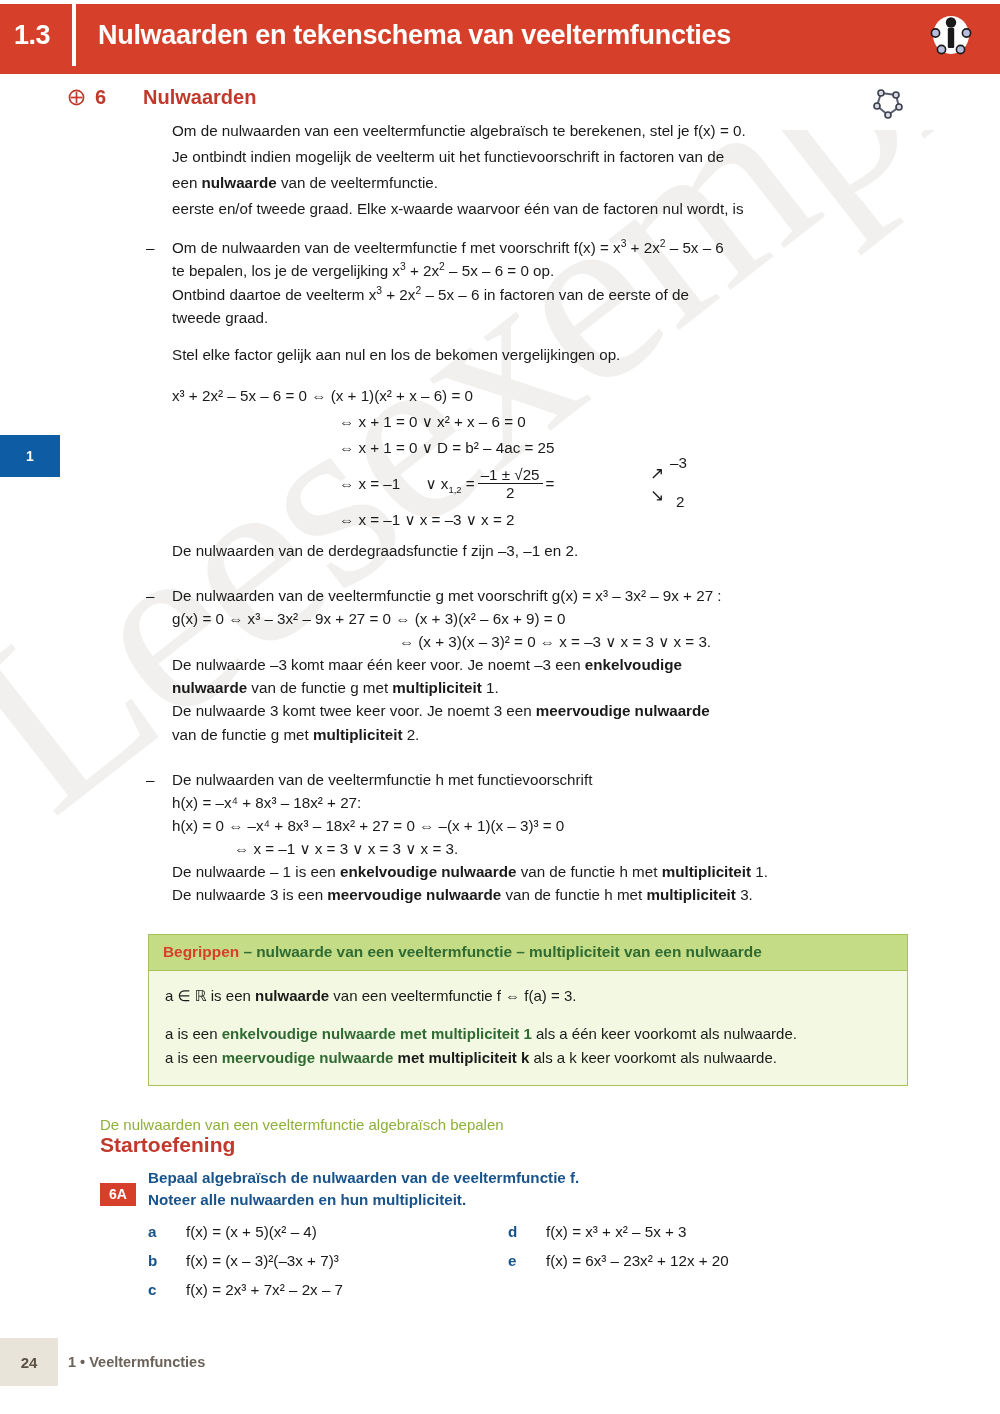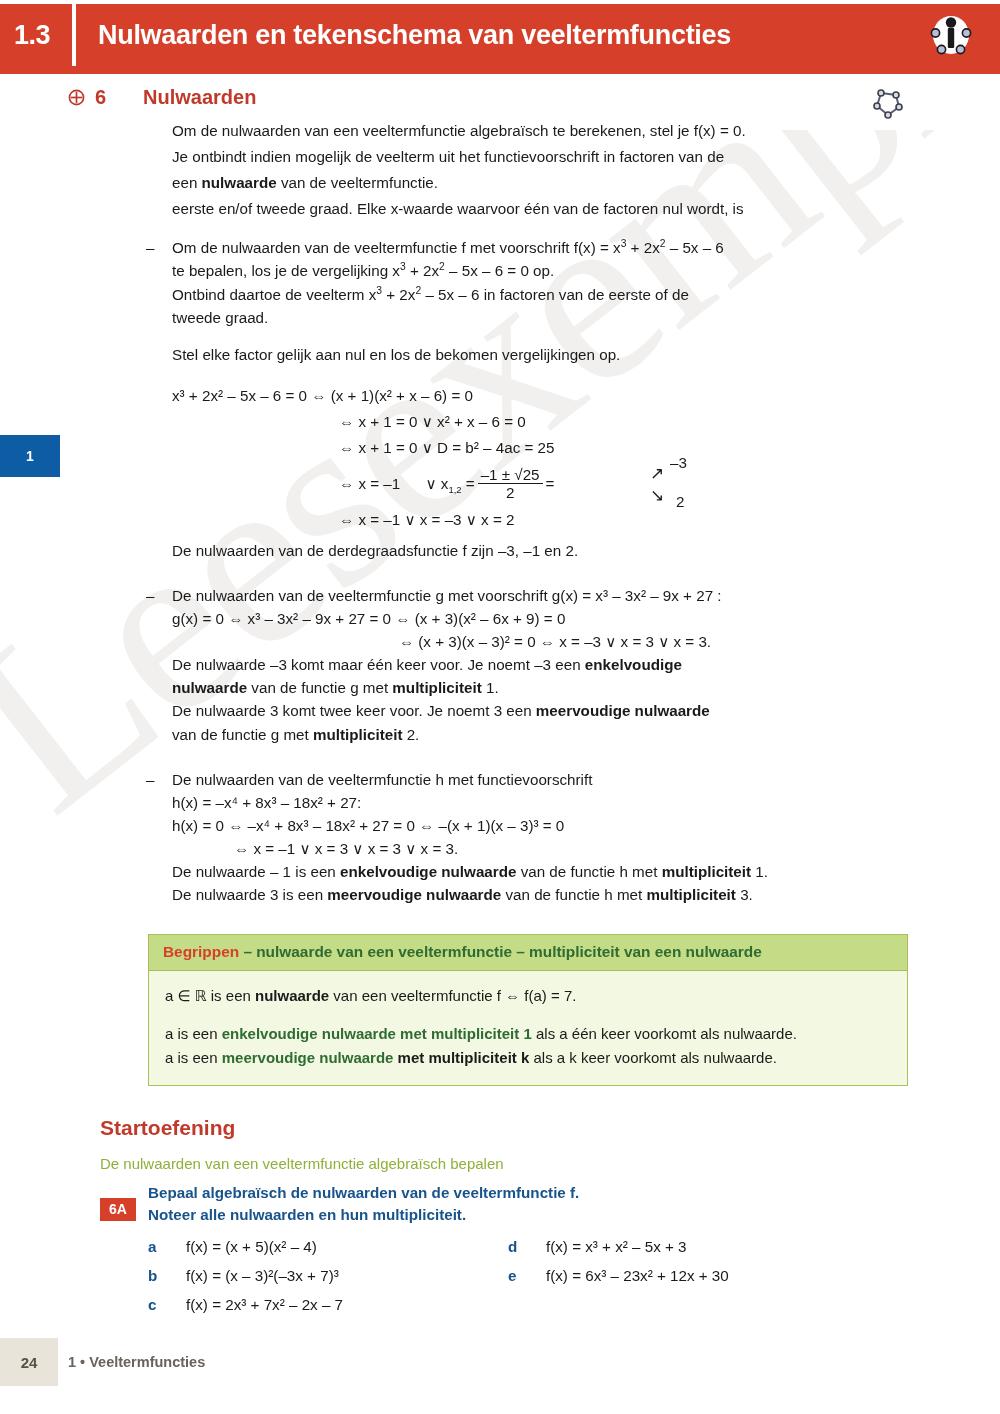--- a/index.html
+++ b/index.html
@@ -337,29 +337,29 @@
       <p>h(x) = 0 ⇔ –x⁴ + 8x³ – 18x² + 27 = 0 ⇔ –(x + 1)(x – 3)³ = 0</p>
       <p style="padding-left:62px;">⇔ x = –1 ∨ x = 3 ∨ x = 3 ∨ x = 3.</p>
       <p><span>De nulwaarde – 1 is een </span><b>enkelvoudige nulwaarde</b><span> van de functie h met </span><b>multipliciteit</b><span> 1.</span></p>
       <p><span>De nulwaarde 3 is een </span><b>meervoudige nulwaarde</b><span> van de functie h met </span><b>multipliciteit</b><span> 3.</span></p>
     </div>
   </div>
 
   <div id="begrippen">
     <div id="begrippen-head"><span class="bg-label">Begrippen</span><span> – nulwaarde van een veeltermfunctie – multipliciteit van een nulwaarde</span></div>
     <div id="begrippen-body">
-      <p><span>a ∈ ℝ is een </span><b>nulwaarde</b><span> van een veeltermfunctie f ⇔ f(a) = 7.</span></p>
+      <p><span>a ∈ ℝ is een </span><b>nulwaarde</b><span> van een veeltermfunctie f ⇔ f(a) = 3.</span></p>
       <p class="spaced"><span>a is een </span><b class="grn">enkelvoudige nulwaarde met multipliciteit 1</b><span> als a één keer voorkomt als nulwaarde.</span></p>
       <p><span>a is een </span><b class="grn">meervoudige nulwaarde</b> <b>met multipliciteit k</b><span> als a k keer voorkomt als nulwaarde.</span></p>
     </div>
   </div>
 
   <div id="startoefening">
+    <div id="so-sub">De nulwaarden van een veeltermfunctie algebraïsch bepalen</div>
     <div id="so-title">Startoefening</div>
-    <div id="so-sub">De nulwaarden van een veeltermfunctie algebraïsch bepalen</div>
 
     <div id="ex-row">
       <div id="ex-badge">6A</div>
       <div id="ex-stem">
         <div>Bepaal algebraïsch de nulwaarden van de veeltermfunctie f.</div>
         <div>Noteer alle nulwaarden en hun multipliciteit.</div>
       </div>
     </div>
 
     <div id="ex-items">
@@ -377,21 +377,21 @@
           <span class="eq">f(x) = 2x³ + 7x² – 2x – 7</span>
         </div>
       </div>
       <div class="ex-col">
         <div class="ex-item">
           <span class="lbl">d</span>
           <span class="eq">f(x) = x³ + x² – 5x + 3</span>
         </div>
         <div class="ex-item">
           <span class="lbl">e</span>
-          <span class="eq">f(x) = 6x³ – 23x² + 12x + 30</span>
+          <span class="eq">f(x) = 6x³ – 23x² + 12x + 20</span>
         </div>
       </div>
     </div>
   </div>
 
 </div>
 
 <div id="footer-box">
   <span>24</span>
 </div>

